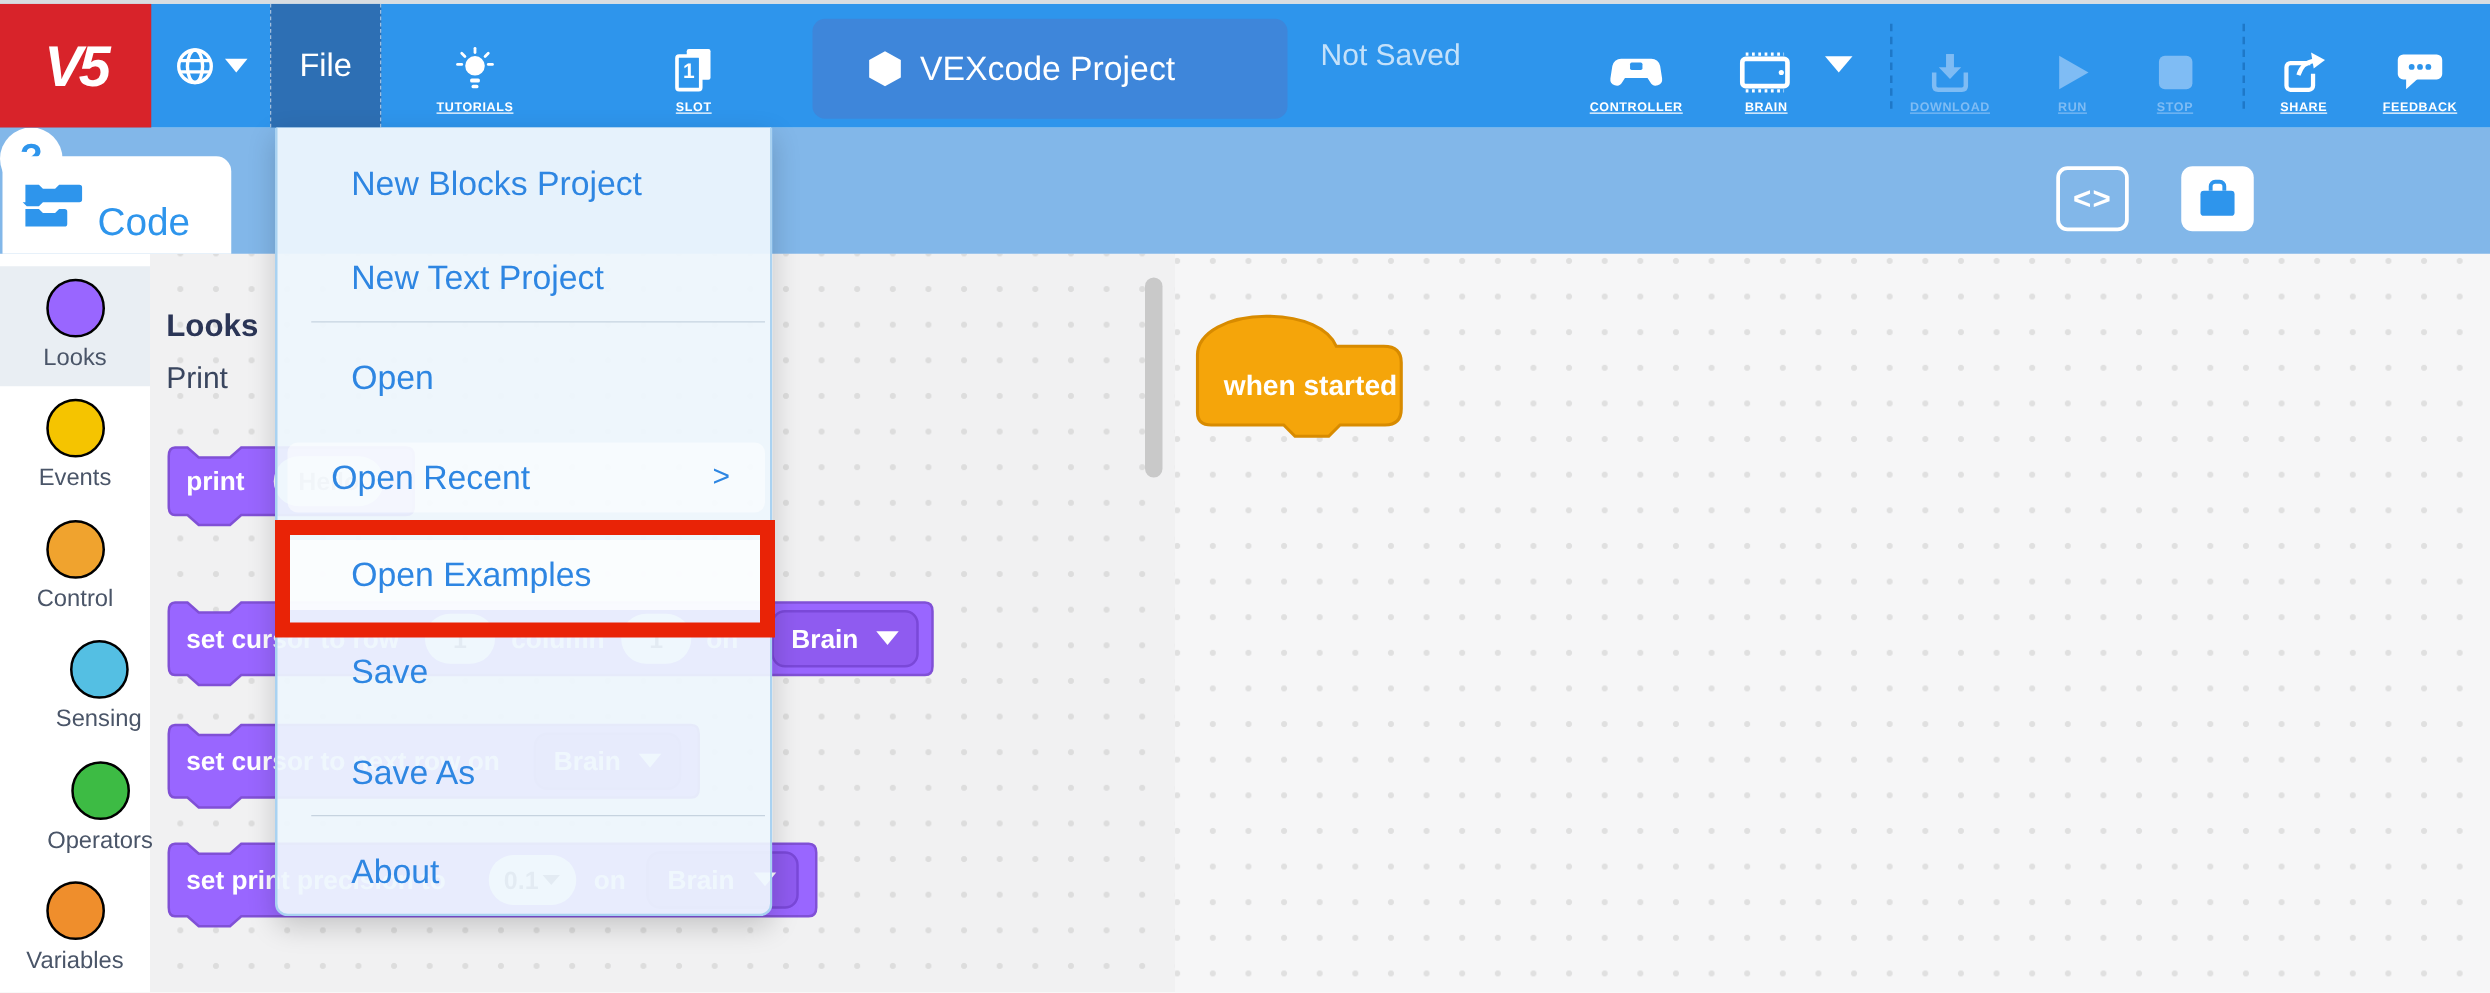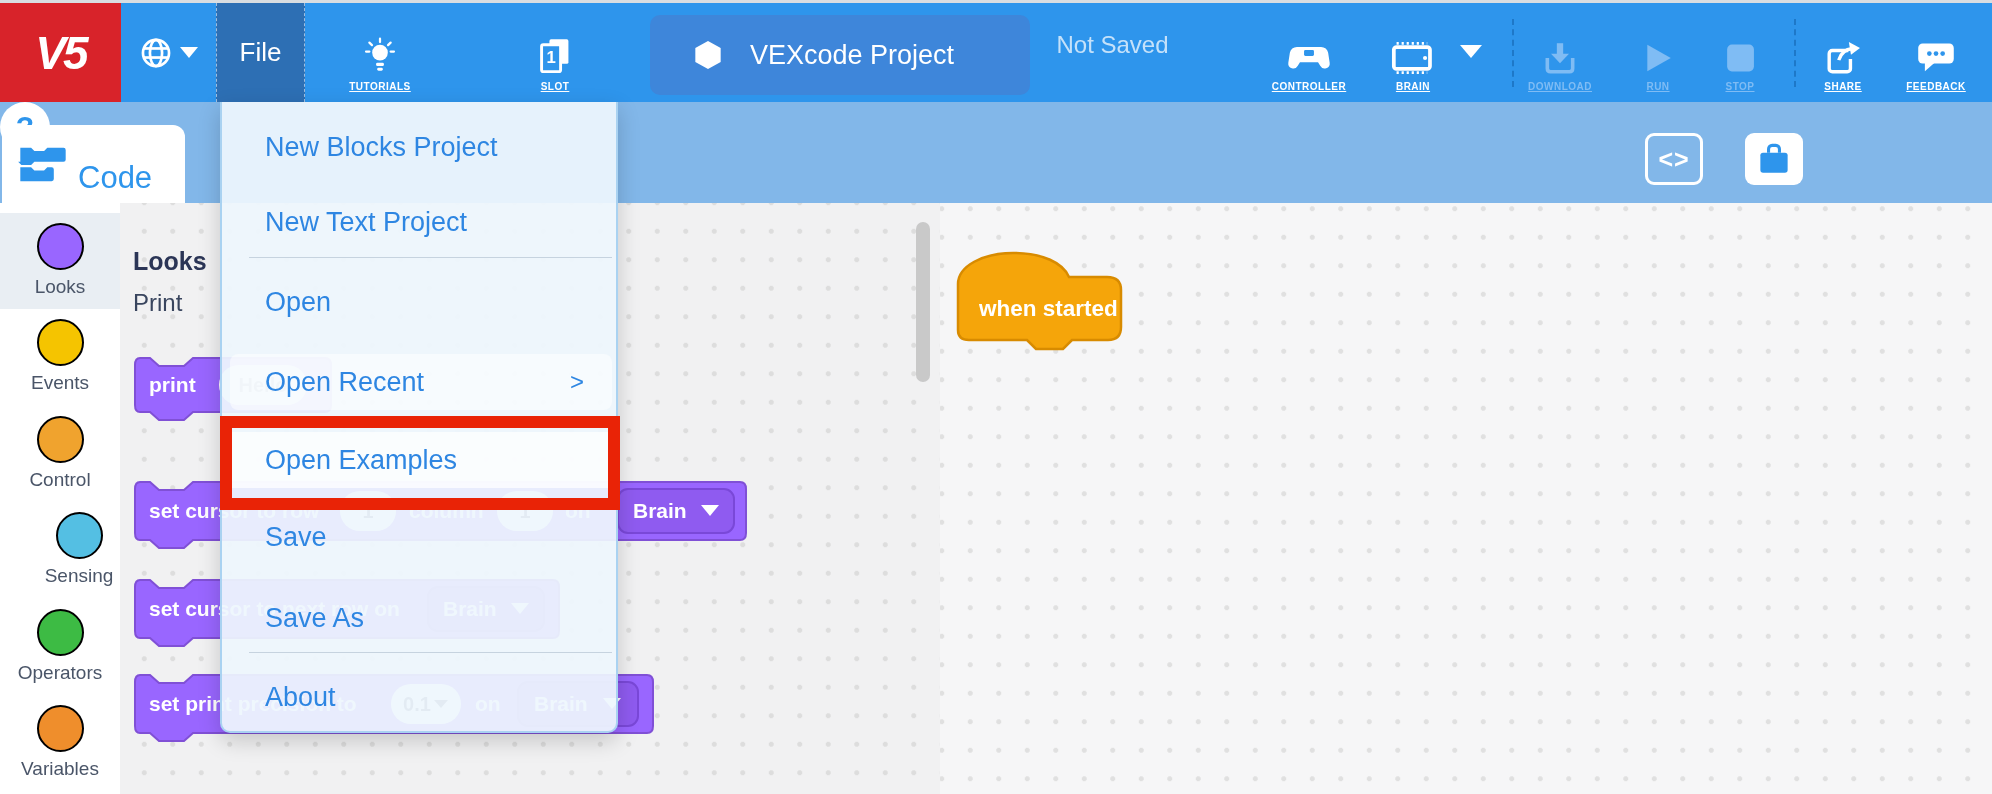--- a/index.html
+++ b/index.html
@@ -20,21 +20,21 @@
   .file-btn { position:absolute; left:216px; top:0; width:89px; height:99px; background:#2d6fb4;
               display:flex; align-items:center; justify-content:center; color:#fff; font-size:26px; cursor:pointer;
               border-left:1px dashed rgba(255,255,255,.55); border-right:1px dashed rgba(255,255,255,.55); }
   .tb-item { position:absolute; top:0; height:99px; display:flex; flex-direction:column;
              align-items:center; justify-content:flex-end; padding-bottom:10px; gap:6px; cursor:pointer; }
   .tb-label { color:#fff; font-size:10px; font-weight:bold; letter-spacing:.5px;text-decoration:underline; }
   .tb-item.disabled .tb-label { color:#7fbcf4; }
   .tutorials { left:318px; width:124px; }
   .slot { left:503px; width:104px; }
   .project-pill { position:absolute; left:650px; top:12px; width:380px; height:80px; background:#3e86da;
-                  border-radius:10px; display:flex; align-items:center; padding-left:42px; gap:26px; cursor:pointer; }
+                  border-radius:10px; display:flex; align-items:center; padding-left:42px; gap:12px; cursor:pointer; }
   .project-pill .ptitle { color:#fff; font-size:27px; }
   .not-saved { position:absolute; left:1055px; top:0; height:83px; width:115px; display:flex;
                align-items:center; justify-content:center; color:rgba(255,255,255,.72); font-size:24px; }
   .controller { left:1244px; width:130px; }
   .brain { left:1372px; width:82px; }
   .brain-caret { position:absolute; left:1460px; top:42px; width:0; height:0;
                  border-left:11px solid transparent; border-right:11px solid transparent;
                  border-top:13px solid #ffffff; cursor:pointer; }
   .tb-divider { position:absolute; top:16px; height:68px; width:0; border-left:2px dashed #1e78c8; }
   .download { left:1505px; width:110px; }
@@ -82,21 +82,21 @@
   .block-svg { position:absolute; overflow:visible; cursor:grab; }
   .blk-text { fill:#ffffff; font-family:"Liberation Sans",sans-serif; font-size:21px; font-weight:600; }
   .oval-text { fill:#575e75; font-family:"Liberation Sans",sans-serif; font-size:20px; font-weight:600; }
   .scrollbar { position:absolute; left:916px; top:19px; width:14px; height:160px; border-radius:7px; background:#c9c9c9; cursor:pointer; }
 
   
   .file-menu { position:absolute; left:220px; top:102px; width:398px; height:631px;
                background:rgba(238,246,253,.93); border-left:2px solid #a9d2f1; border-right:2px solid #a9d2f1;
                border-bottom:2px solid #a9d2f1; border-radius:0 0 10px 10px;
                box-shadow:0 8px 22px rgba(0,0,0,.18); z-index:10; }
-  .menu-item { position:absolute; left:0; width:100%; height:56px; line-height:56px; padding-left:43px;
+  .menu-item { position:absolute; left:0; width:100%; height:56px; line-height:56px; padding-left:59px;
                color:#2e86e2; font-size:27px; cursor:pointer; }
   .menu-item.hovered { left:8px; width:382px; padding-left:35px; background:rgba(255,255,255,.5); border-radius:8px; }
   .menu-item.boxed { background:rgba(255,255,255,.72); }
   .menu-sep { position:absolute; left:27px; width:363px; height:1px; background:#c6d3df; }
   .submenu-arrow { position:absolute; right:28px; top:0; font-size:24px; color:#2e86e2; }
   .red-box { position:absolute; left:220px; top:416px; width:400px; height:94px;
              border:12px solid #e92306; z-index:11; pointer-events:none; }
 </style>
 </head>
 <body>
@@ -261,21 +261,21 @@
         <div class="clabel">Events</div>
       </div>
       <div class="cat" style="top:203px;">
         <div class="dot c-control"></div>
         <div class="clabel">Control</div>
       </div>
       <div class="cat" style="top:299px;padding-left:38px;">
         <div class="dot c-sensing"></div>
         <div class="clabel">Sensing</div>
       </div>
-      <div class="cat" style="top:396px;">
+      <div class="cat" style="top:396px;margin-left:20px;">
         <div class="dot c-operators"></div>
         <div class="clabel">Operators</div>
       </div>
       <div class="cat" style="top:492px;">
         <div class="dot c-variables"></div>
         <div class="clabel">Variables</div>
       </div>
     </nav>
 
     <div class="pal-header">Looks</div>

